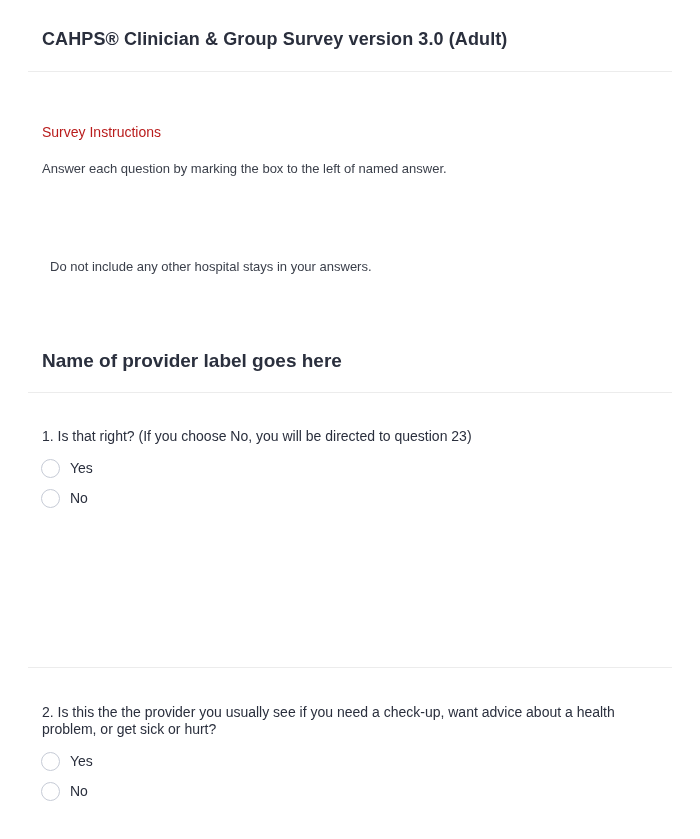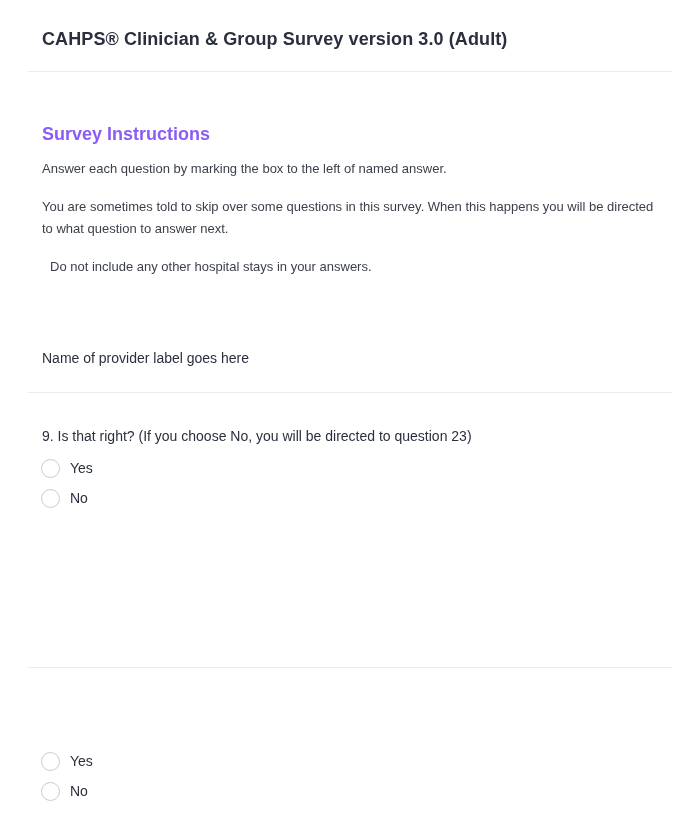--- a/index.html
+++ b/index.html
@@ -33,36 +33,36 @@
     .divider {
       left: 28px;
       width: 644px;
       height: 1px;
       background: #ececec;
     }
 
     .instructions-heading {
       left: 42px;
       top: 124px;
-      font-size: 18px;
-      font-weight: bold;
-      color: #8b5cf6;
+      font-size: 14px;
+      font-weight: normal;
+      color: #b91c1c;
     }
     .instr-text {
       left: 42px;
       font-size: 13px;
       color: #3a3f4a;
       line-height: 22px;
       width: 620px;
     }
 
     .section-heading {
       left: 42px;
-      font-size: 14px;
-      font-weight: normal;
+      font-size: 19px;
+      font-weight: bold;
       color: #2a2f3d;
       white-space: nowrap;
     }
     .big-heading {
       left: 42px;
       top: 569px;
       width: 610px;
       font-size: 19.5px;
       font-weight: bold;
       color: #2a2f3d;
@@ -101,38 +101,38 @@
 </head>
 <body>
 
 <div class="page">
 
   <div class="abs survey-title">CAHPS® Clinician &amp; Group Survey version 3.0 (Adult)</div>
   <div class="abs divider" style="top:71px;"></div>
 
   <div class="abs instructions-heading">Survey Instructions</div>
   <div class="abs instr-text" style="top:158px;">Answer each question by marking the box to the left of named answer.</div>
-  <div class="abs instr-text" style="top:196px;">You are sometimes told to skip over some questions in this survey. When this happens you will be directed to what question to answer next.</div>
   <div class="abs instr-text" style="top:256px;margin-left:8px;">Do not include any other hospital stays in your answers.</div>
 
   <div class="abs section-heading" style="top:350px;">Name of provider label goes here</div>
   <div class="abs divider" style="top:392px;"></div>
 
-  <div class="abs question-text" style="top:428px;">9. Is that right? (If you choose No, you will be directed to question 23)</div>
+  <div class="abs question-text" style="top:428px;">1. Is that right? (If you choose No, you will be directed to question 23)</div>
   <label class="abs option" style="top:458px;">
     <span class="radio"></span>
     <span class="option-label">Yes</span>
   </label>
   <label class="abs option" style="top:488px;">
     <span class="radio"></span>
     <span class="option-label">No</span>
   </label>
 
   <div class="abs divider" style="top:667px;"></div>
 
+  <div class="abs question-text" style="top:704px;">2. Is this the the provider you usually see if you need a check-up, want advice about a health problem, or get sick or hurt?</div>
   <label class="abs option" style="top:751px;">
     <span class="radio"></span>
     <span class="option-label">Yes</span>
   </label>
   <label class="abs option" style="top:781px;">
     <span class="radio"></span>
     <span class="option-label">No</span>
   </label>
 
 </div>

